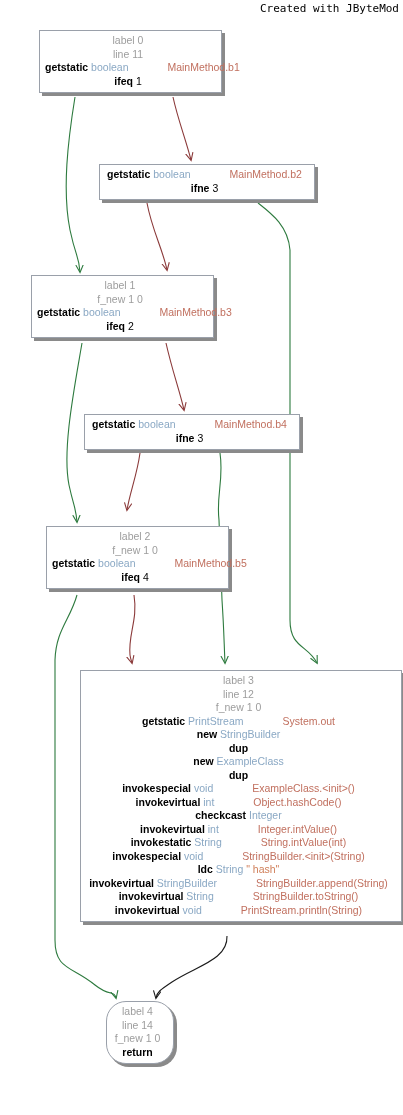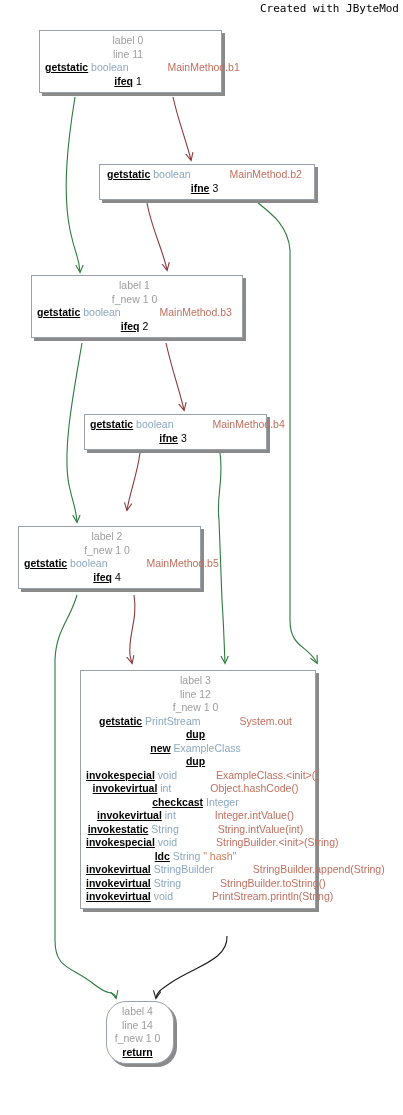--- a/index.html
+++ b/index.html
@@ -27,21 +27,21 @@
     text-align:center;
     padding:3px 10px 4px 5px;
   }
   .ins{
     font-size:10.5px;
     line-height:13.5px;
     white-space:nowrap;
     color:#000;
   }
   .meta{ color:#9d9d9d; font-size:10.5px; line-height:13.5px; }
-  .op{ font-weight:bold; color:#000;text-decoration:underline; }
+  .op{ font-weight:bold; color:#000; }
   .ty{ color:#8aa8c4; }
   .ow{ color:#c1705f;margin-left:36px; }
   .num{ color:#000; }
   .str{ color:#d07f5a; }
 </style>
 </head>
 <body>
 
 <div id="canvas">
 
@@ -86,41 +86,42 @@
   <div class="blk" style="left:39px;top:30px;width:183px;">
       <div class="meta">label 0</div>
       <div class="meta">line 11</div>
       <div class="ins"><span class="op">getstatic</span> <span class="ty">boolean</span> <span class="ow">MainMethod.b1</span></div>
       <div class="ins"><span class="op">ifeq</span> <span class="num">1</span></div>
     </div>
   <div class="blk" style="left:99px;top:164px;width:216px;">
       <div class="ins"><span class="op">getstatic</span> <span class="ty">boolean</span> <span class="ow">MainMethod.b2</span></div>
       <div class="ins"><span class="op">ifne</span> <span class="num">3</span></div>
     </div>
-  <div class="blk" style="left:31px;top:275px;width:212px;">
+  <div class="blk" style="left:31px;top:275px;width:183px;">
       <div class="meta">label 1</div>
       <div class="meta">f_new 1 0</div>
       <div class="ins"><span class="op">getstatic</span> <span class="ty">boolean</span> <span class="ow">MainMethod.b3</span></div>
       <div class="ins"><span class="op">ifeq</span> <span class="num">2</span></div>
     </div>
-  <div class="blk" style="left:84px;top:414px;width:183px;">
+  <div class="blk" style="left:84px;top:414px;width:216px;">
       <div class="ins"><span class="op">getstatic</span> <span class="ty">boolean</span> <span class="ow">MainMethod.b4</span></div>
       <div class="ins"><span class="op">ifne</span> <span class="num">3</span></div>
     </div>
-  <div class="blk" style="left:18px;top:526px;width:183px;">
+  <div class="blk" style="left:46px;top:526px;width:183px;">
       <div class="meta">label 2</div>
       <div class="meta">f_new 1 0</div>
       <div class="ins"><span class="op">getstatic</span> <span class="ty">boolean</span> <span class="ow">MainMethod.b5</span></div>
       <div class="ins"><span class="op">ifeq</span> <span class="num">4</span></div>
     </div>
-  <div class="blk" style="left:80px;top:670px;width:236px;">
+  <div class="blk" style="left:80px;top:670px;width:322px;">
       <div class="meta">label 3</div>
       <div class="meta">line 12</div>
       <div class="meta">f_new 1 0</div>
       <div class="ins"><span class="op">getstatic</span> <span class="ty">PrintStream</span> <span class="ow">System.out</span></div>
+      <div class="ins"><span class="op">new</span> <span class="ty">StringBuilder</span></div>
       <div class="ins"><span class="op">dup</span></div>
       <div class="ins"><span class="op">new</span> <span class="ty">ExampleClass</span></div>
       <div class="ins"><span class="op">dup</span></div>
       <div class="ins"><span class="op">invokespecial</span> <span class="ty">void</span> <span class="ow">ExampleClass.&lt;init&gt;()</span></div>
       <div class="ins"><span class="op">invokevirtual</span> <span class="ty">int</span> <span class="ow">Object.hashCode()</span></div>
       <div class="ins"><span class="op">checkcast</span> <span class="ty">Integer</span></div>
       <div class="ins"><span class="op">invokevirtual</span> <span class="ty">int</span> <span class="ow">Integer.intValue()</span></div>
       <div class="ins"><span class="op">invokestatic</span> <span class="ty">String</span> <span class="ow">String.intValue(int)</span></div>
       <div class="ins"><span class="op">invokespecial</span> <span class="ty">void</span> <span class="ow">StringBuilder.&lt;init&gt;(String)</span></div>
       <div class="ins"><span class="op">ldc</span> <span class="ty">String</span> <span class="str">" hash"</span></div>

